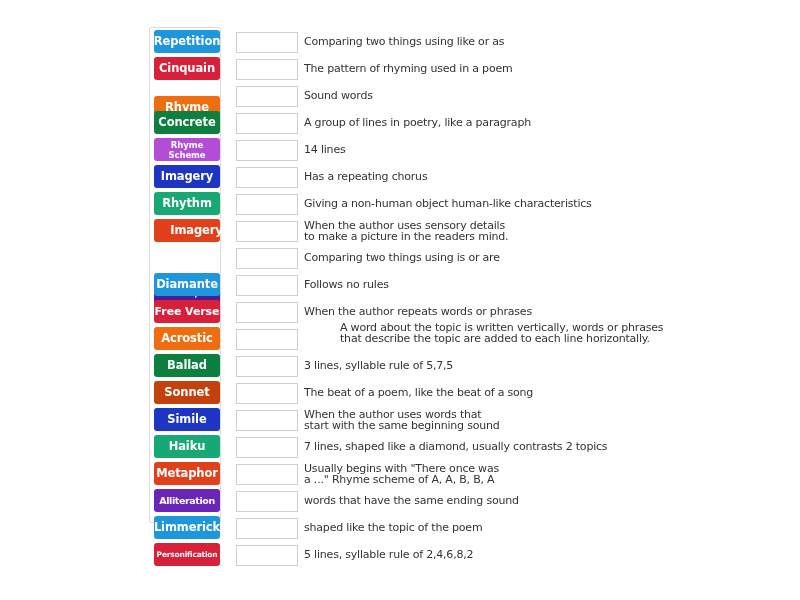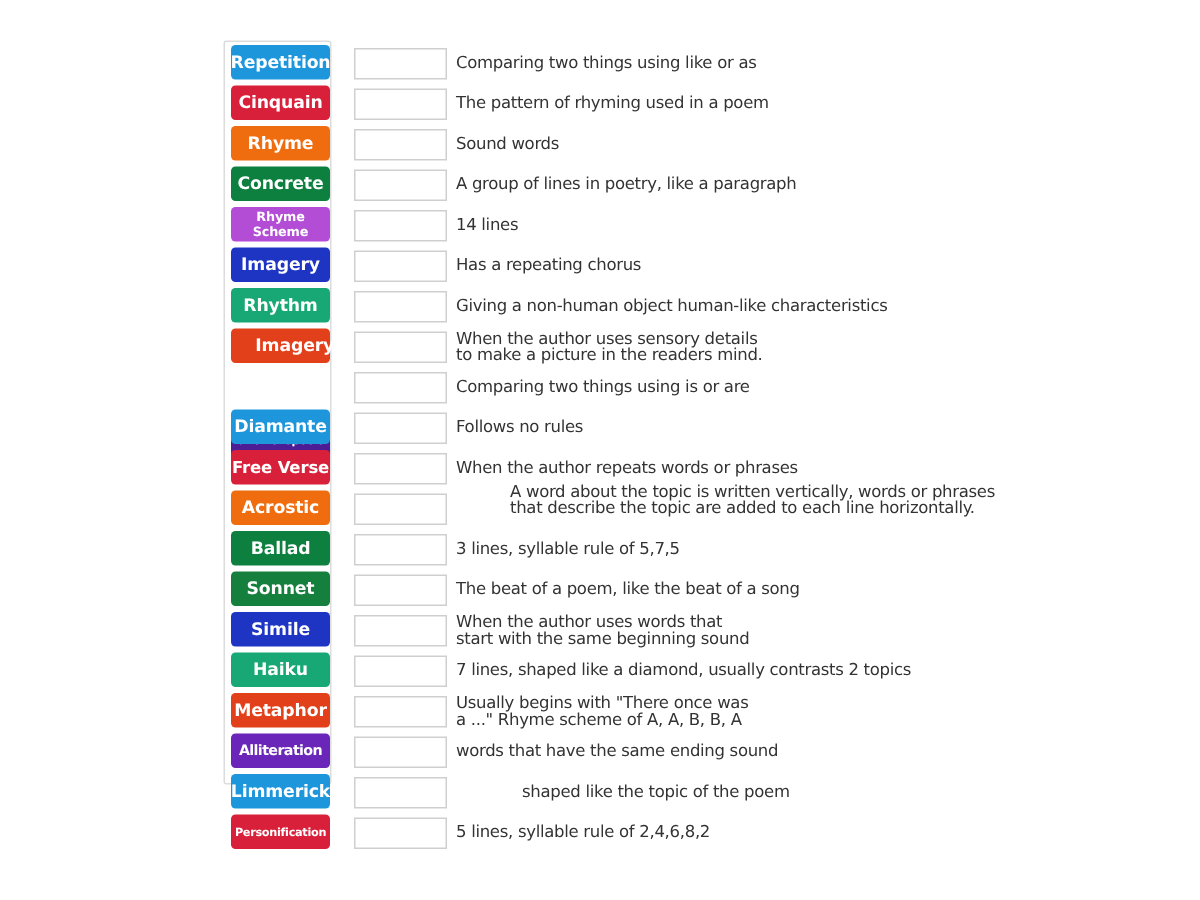--- a/index.html
+++ b/index.html
@@ -78,32 +78,32 @@
       white-space: pre-line;
     }
   </style>
 </head>
 <body>
 
 <div id="stage">
   <div id="tile-column">
       <div class="tile sz-l" style="top: 2px; background: rgb(30, 150, 220);">Repetition</div>
       <div class="tile sz-l" style="top: 29px; background: rgb(217, 32, 58);">Cinquain</div>
-      <div class="tile sz-l" style="top: 56px; background: rgb(240, 109, 15);">Rhyme</div>
+      <div class="tile sz-l" style="top: 68px; background: rgb(240, 109, 15);">Rhyme</div>
       <div class="tile sz-l" style="top: 83px; background: rgb(13, 128, 64);">Concrete</div>
       <div class="tile sz-2line" style="top: 110px; background: rgb(180, 77, 214);">Rhyme Scheme</div>
       <div class="tile sz-l" style="top: 137px; background: rgb(29, 53, 194);">Imagery</div>
       <div class="tile sz-l" style="top: 164px; background: rgb(24, 168, 117);">Rhythm</div>
       <div class="tile sz-l" style="top: 191px; background: rgb(226, 64, 26); padding-left: 20px;">Imagery</div>
       <div class="tile sz-xs" style="top: 218px; background: #4c1d95; margin-top: 36px;">Onomatopoeia</div>
       <div class="tile sz-l" style="top: 245px; background: rgb(30, 150, 220);">Diamante</div>
       <div class="tile sz-m" style="top: 272px; background: rgb(217, 32, 58);">Free Verse</div>
       <div class="tile sz-l" style="top: 299px; background: rgb(240, 109, 15);">Acrostic</div>
       <div class="tile sz-l" style="top: 326px; background: rgb(13, 128, 64);">Ballad</div>
-      <div class="tile sz-l" style="top: 353px; background: #15803d;">Sonnet</div>
+      <div class="tile sz-l" style="top: 353px; background: #c2410c;">Sonnet</div>
       <div class="tile sz-l" style="top: 380px; background: rgb(29, 53, 194);">Simile</div>
       <div class="tile sz-l" style="top: 407px; background: rgb(24, 168, 117);">Haiku</div>
       <div class="tile sz-l" style="top: 434px; background: rgb(226, 64, 26);">Metaphor</div>
       <div class="tile sz-s" style="top: 461px; background: rgb(106, 38, 184);">Alliteration</div>
       <div class="tile sz-l" style="top: 488px; background: rgb(30, 150, 220);">Limmerick</div>
       <div class="tile sz-xs" style="top: 515px; background: rgb(217, 32, 58);">Personification</div>
     </div>
   <div id="rows">
       <div class="drop-box" style="top: 32px;"></div>
       <div class="desc" style="top: 30px;">Comparing two things using like or as</div>
@@ -139,17 +139,17 @@
       <div class="desc" style="top: 408px;">When the author uses words that
 start with the same beginning sound</div>
       <div class="drop-box" style="top: 437px;"></div>
       <div class="desc" style="top: 435px;">7 lines, shaped like a diamond, usually contrasts 2 topics</div>
       <div class="drop-box" style="top: 464px;"></div>
       <div class="desc" style="top: 462px;">Usually begins with "There once was
 a ..." Rhyme scheme of A, A, B, B, A</div>
       <div class="drop-box" style="top: 491px;"></div>
       <div class="desc" style="top: 489px;">words that have the same ending sound</div>
       <div class="drop-box" style="top: 518px;"></div>
-      <div class="desc" style="top: 516px; margin-left: 44px;">shaped like the topic of the poem</div>
+      <div class="desc" style="top: 516px;">shaped like the topic of the poem</div>
       <div class="drop-box" style="top: 545px;"></div>
       <div class="desc" style="top: 543px;">5 lines, syllable rule of 2,4,6,8,2</div>
     </div>
 </div>
 
 </body></html>

